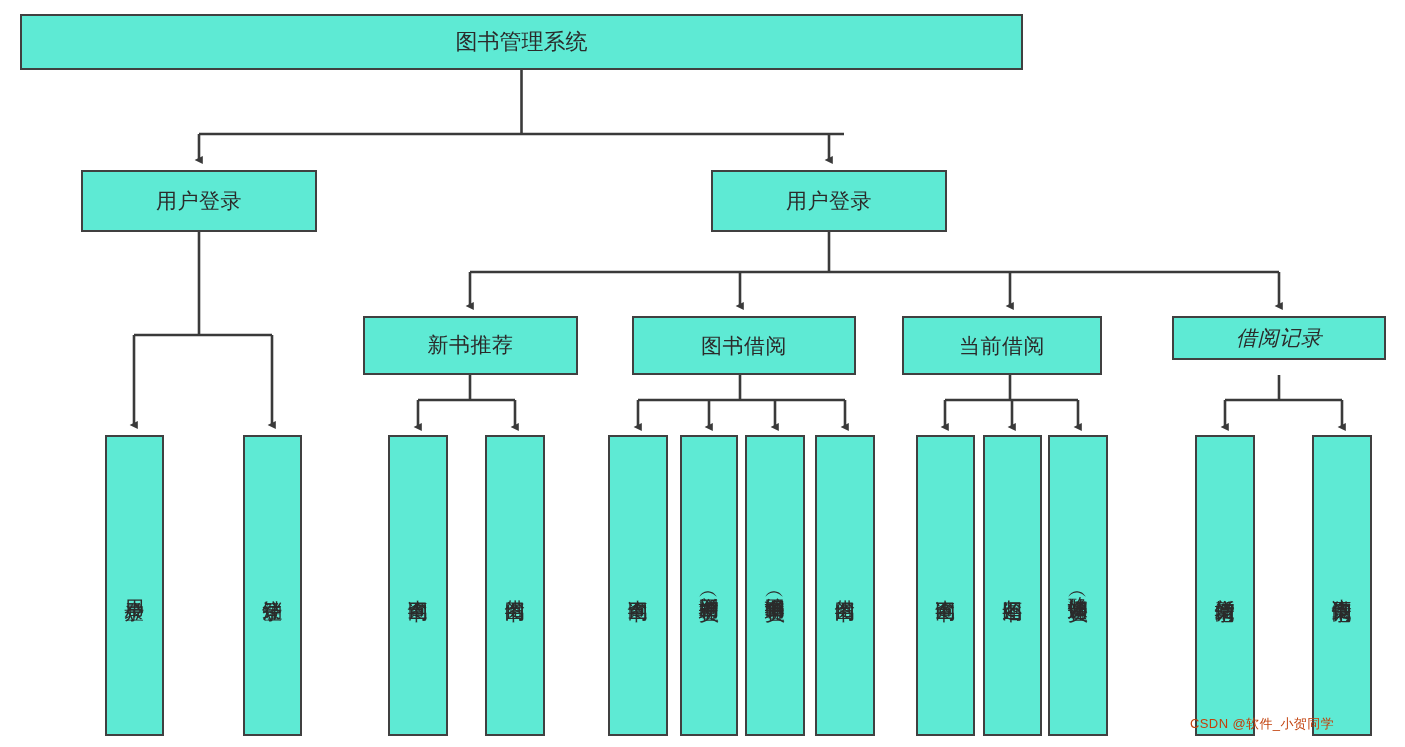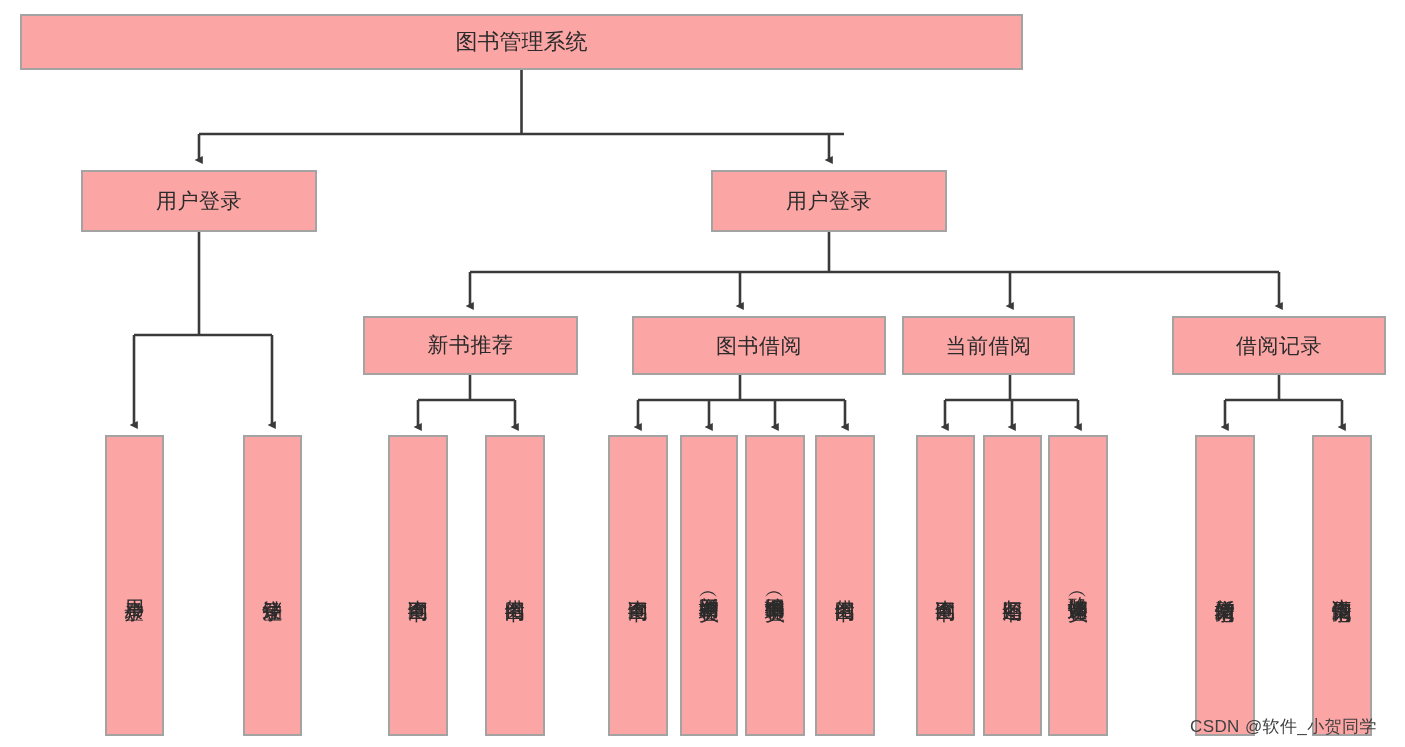--- a/index.html
+++ b/index.html
@@ -21,22 +21,22 @@
     position: absolute;
     left: 0;
     top: 0;
     width: 1405px;
     height: 747px;
     pointer-events: none;
   }
   .node {
     position: absolute;
     box-sizing: border-box;
-    background: #fca5a5;
-    border: 2px solid #a3a3a3;
+    background: #5eead4;
+    border: 2px solid #404040;
     display: flex;
     align-items: center;
     justify-content: center;
     color: #2b2b2b;
     line-height: 1.14;
   }
   .node.h {
     font-size: 21px;
     letter-spacing: 0.5px;
   }
@@ -54,22 +54,22 @@
   }
   .node.v .vtext {
     writing-mode: vertical-rl;
     text-orientation: upright;
     display: block;
     text-align: center;
     line-height: 1.02;
   }
   .watermark {
     position: absolute;
-    font-size: 17px;
-    color: #404040;
+    font-size: 13px;
+    color: #c2410c;
     white-space: nowrap;
     letter-spacing: 0.4px;
   }
 </style>
 </head>
 <body>
 
 <div id="canvas">
 
   <svg class="wires" viewBox="0 0 1405 747" xmlns="http://www.w3.org/2000/svg">
@@ -129,27 +129,27 @@
   <div class="node h" style="left:81px;top:170px;width:236px;height:62px;">
     <span>用户登录</span>
   </div>
   <div class="node h" style="left:711px;top:170px;width:236px;height:62px;">
     <span>用户登录</span>
   </div>
 
   <div class="node h" style="left:363px;top:316px;width:215px;height:59px;font-family:Liberation Serif, serif;">
     <span>新书推荐</span>
   </div>
-  <div class="node h" style="left:632px;top:316px;width:254px;height:59px;text-align:center;">
+  <div class="node h" style="left:632px;top:316px;width:224px;height:59px;text-align:center;">
     <span>图书借阅</span>
   </div>
-  <div class="node h" style="left:902px;top:316px;width:173px;height:59px;">
+  <div class="node h" style="left:902px;top:316px;width:200px;height:59px;">
     <span>当前借阅</span>
   </div>
-  <div class="node h" style="left:1172px;top:316px;width:214px;height:59px;">
+  <div class="node h" style="left:1172px;top:316px;width:214px;height:44px;font-style:italic;">
     <span>借阅记录</span>
   </div>
 
   <div class="node v" style="left:105px;top:435px;width:59px;height:301px;">
     <span class="vtext">用户登录</span>
   </div>
   <div class="node v" style="left:243px;top:435px;width:59px;height:301px;">
     <span class="vtext">注销登录</span>
   </div>
 

